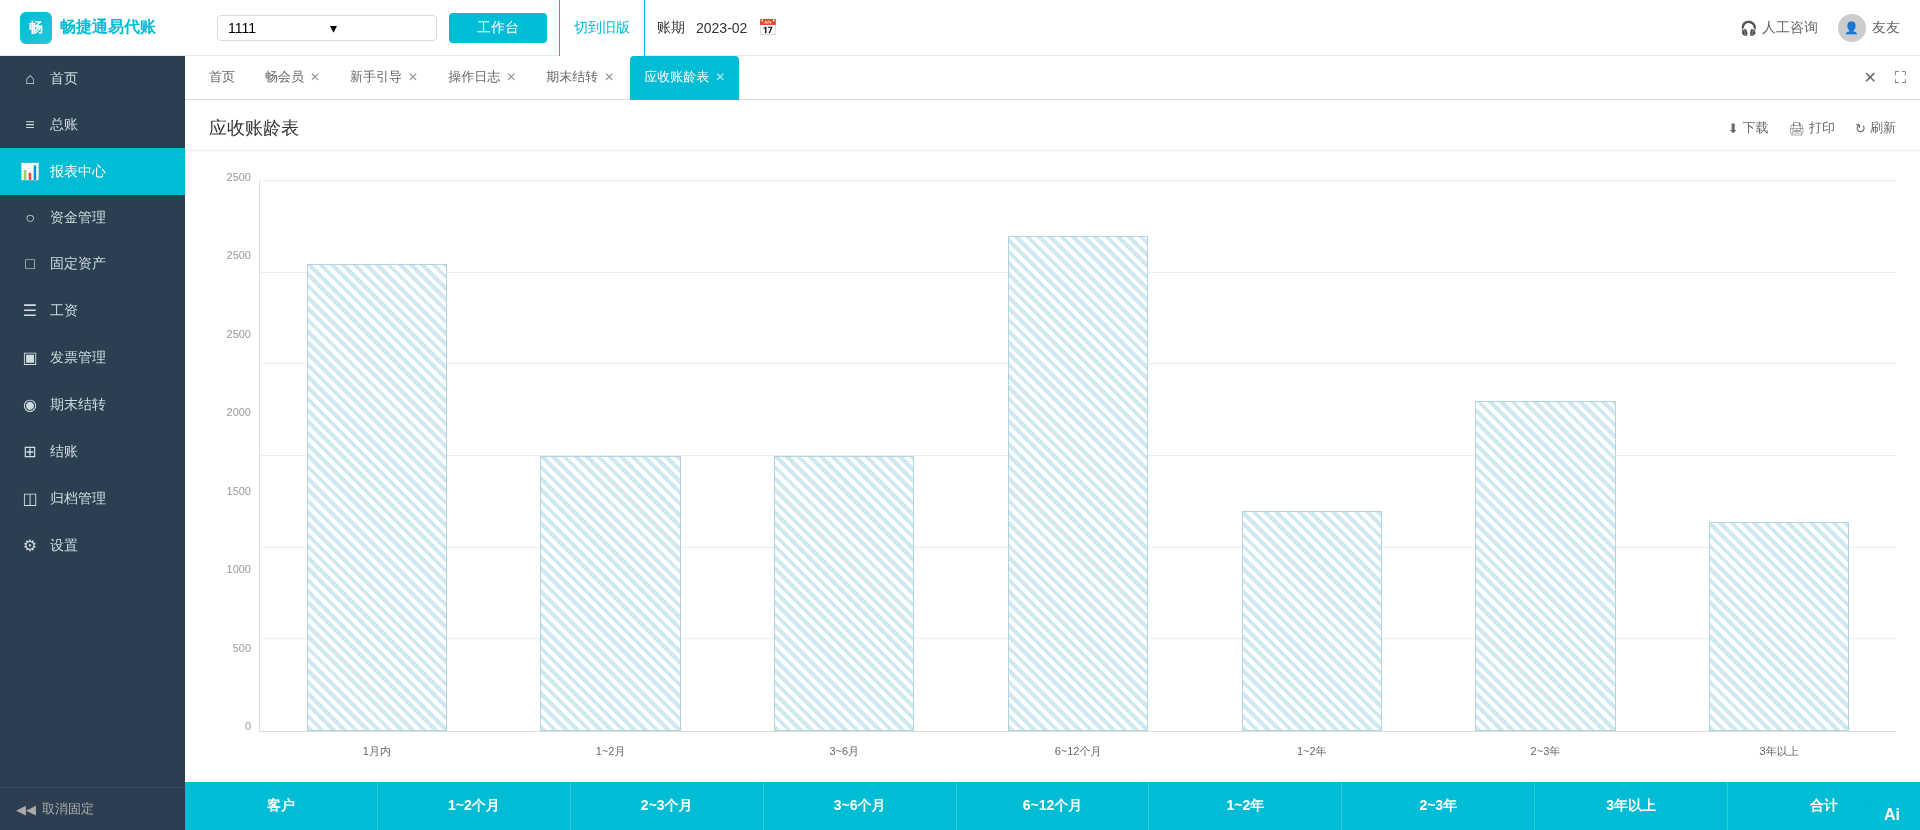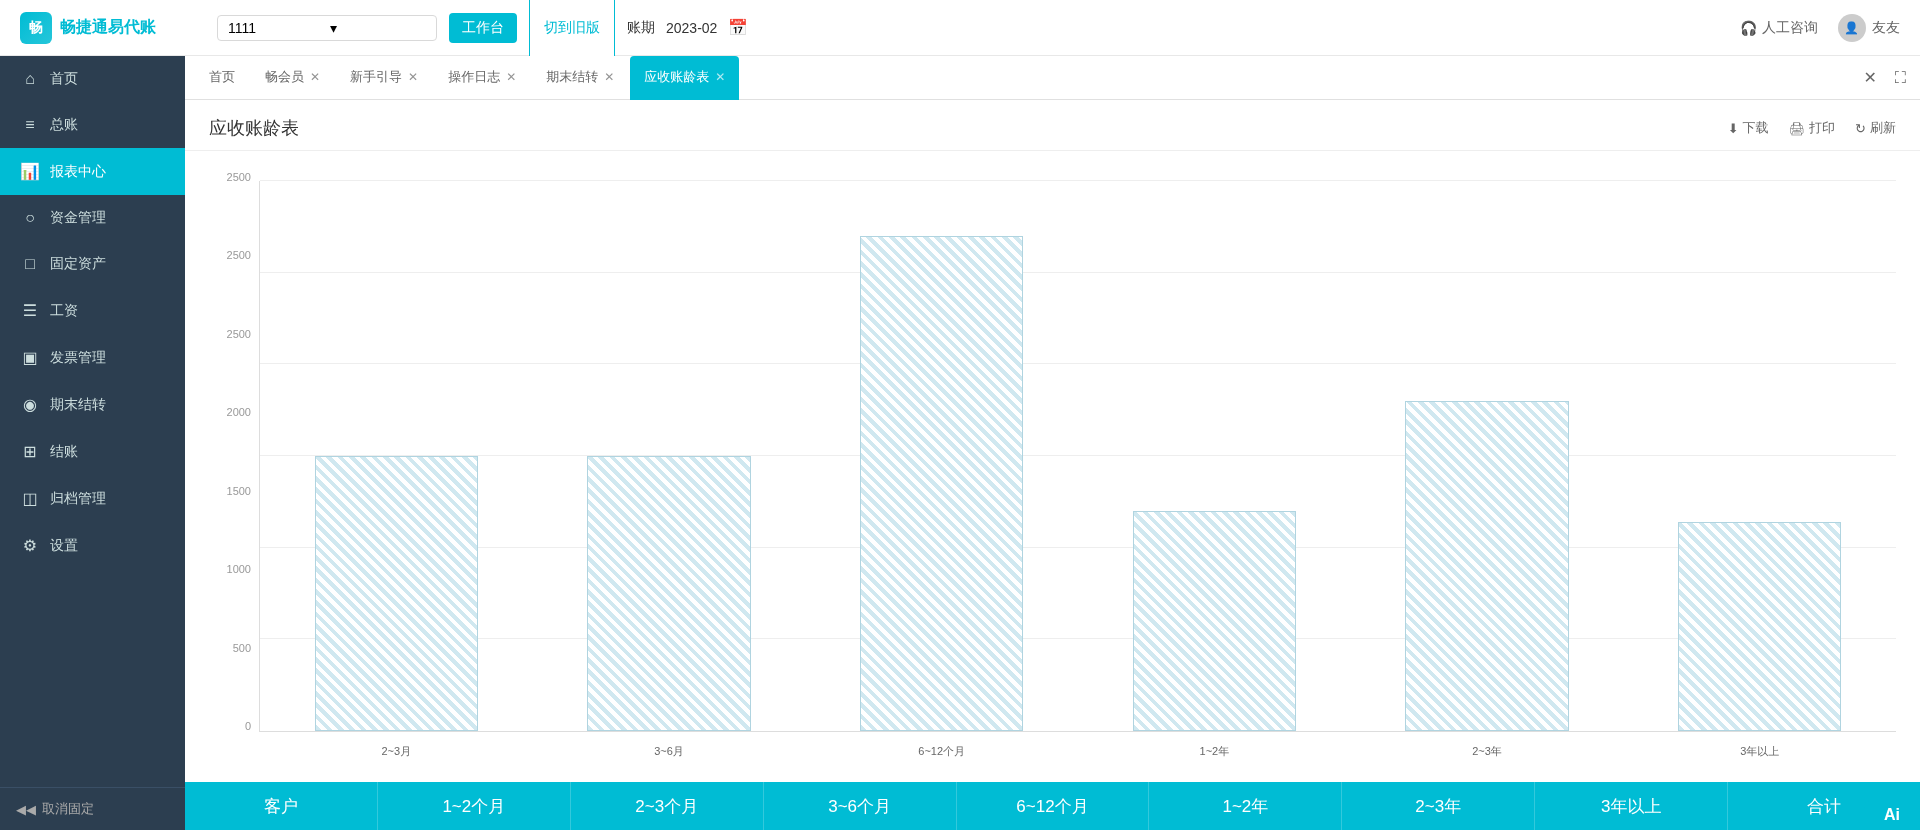--- a/index.html
+++ b/index.html
@@ -35,21 +35,21 @@
     }
     .company-selector {
       display: flex; align-items: center; gap: 6px;
       border: 1px solid #d9d9d9; border-radius: 4px;
       padding: 4px 10px; cursor: pointer; background: #fff;
       min-width: 220px;
     }
     .company-selector span { flex: 1; }
     .btn-workbench {
       background: #00bcd4; color: white; border: none;
-      padding: 6px 13px; border-radius: 4px; cursor: pointer;
+      padding: 6px 28px; border-radius: 4px; cursor: pointer;
       font-size: 14px;
     }
     .btn-switch {
       border: 1px solid #00bcd4; color: #00bcd4; background: #fff;
       padding: 23px 14px; border-radius: 4px; cursor: pointer;
       font-size: 14px;
     }
     .period-area {
       display: flex; align-items: center; gap: 11px; color: #333;
     }
@@ -282,23 +282,23 @@
       background: #00bcd4;
       color: white;
       flex-shrink: 0;
       height: 48px;
     }
     .th-cell {
       flex: 1;
       display: flex;
       align-items: center;
       justify-content: center;
-      font-size: 17px;
+      font-size: 14px;
       border-right: 1px solid rgba(255,255,255,0.2);
-      font-weight: 400;
+      font-weight: 700;
     }
     .th-cell:last-child { border-right: none; }
 
     
     .ai-badge {
       position: fixed;
       bottom: 0;
       right: 0;
       background: #00bcd4;
       color: white;
@@ -466,23 +466,27 @@
 
             <div class="grid-line" style="bottom: 16.6667%;"></div>
                 <div class="grid-line" style="bottom: 33.3333%;"></div>
                 <div class="grid-line" style="bottom: 50%;"></div>
                 <div class="grid-line" style="bottom: 66.6667%;"></div>
                 <div class="grid-line" style="bottom: 83.3333%;"></div>
                 <div class="grid-line" style="bottom: 100%;"></div>
               </div>
             <div class="bars-area">
 
+            <div class="bar-group">
+                  <div class="bar" style="height: 85%;"></div>
+                  <span class="bar-label">1月内</span>
+                </div>
                 <div class="bar-group">
                   <div class="bar" style="height: 50%;"></div>
-                  <span class="bar-label">2~3月</span>
+                  <span class="bar-label">1~2月</span>
                 </div>
                 <div class="bar-group">
                   <div class="bar" style="height: 50%;"></div>
                   <span class="bar-label">3~6月</span>
                 </div>
                 <div class="bar-group">
                   <div class="bar" style="height: 90%;"></div>
                   <span class="bar-label">6~12个月</span>
                 </div>
                 <div class="bar-group">

